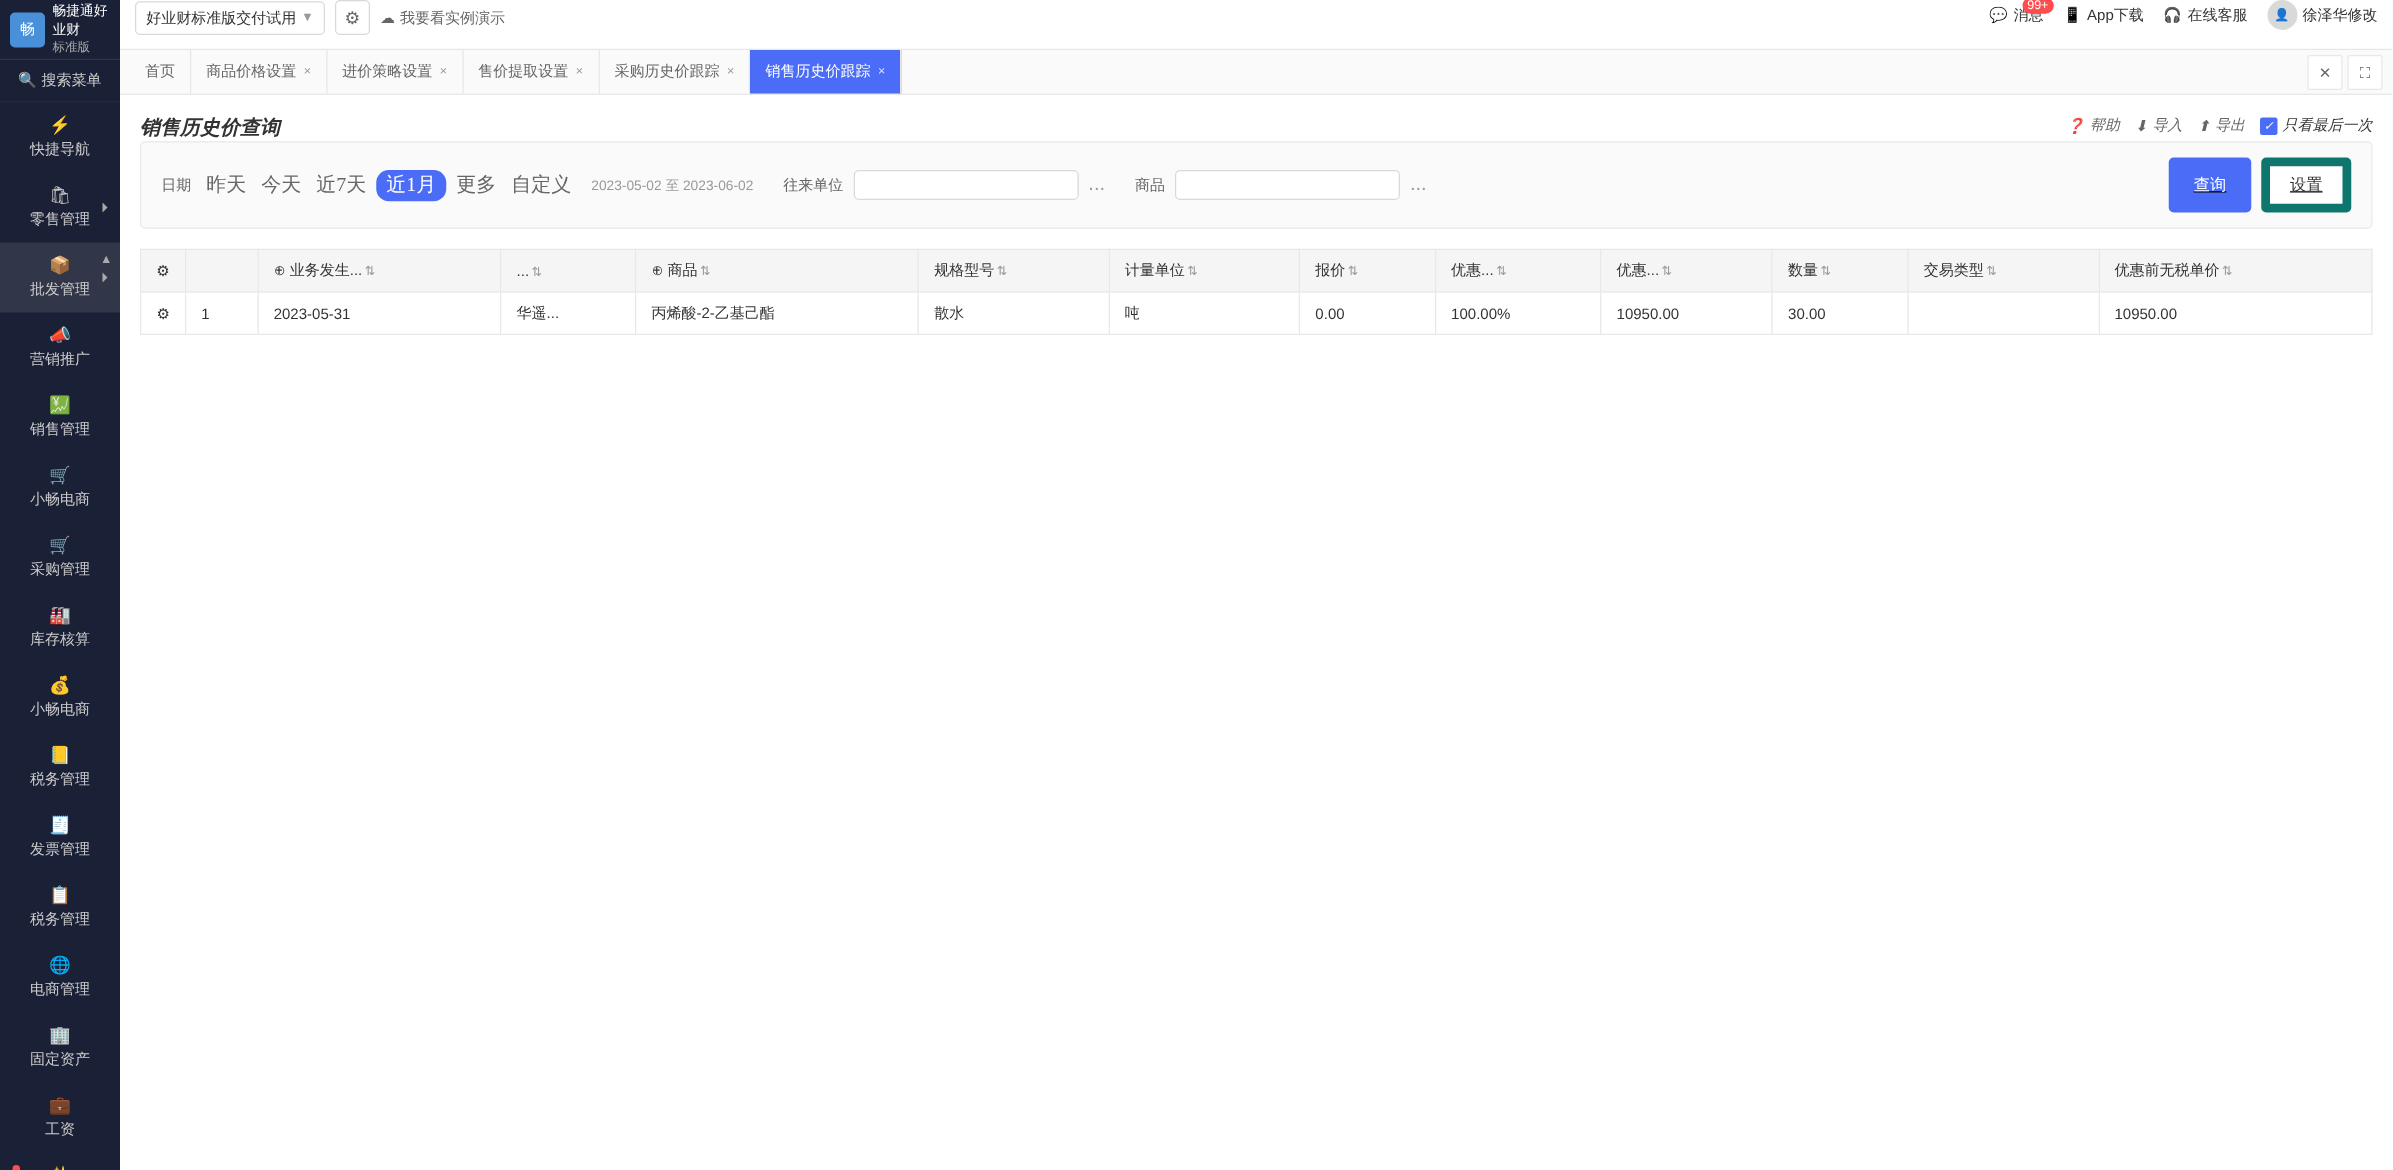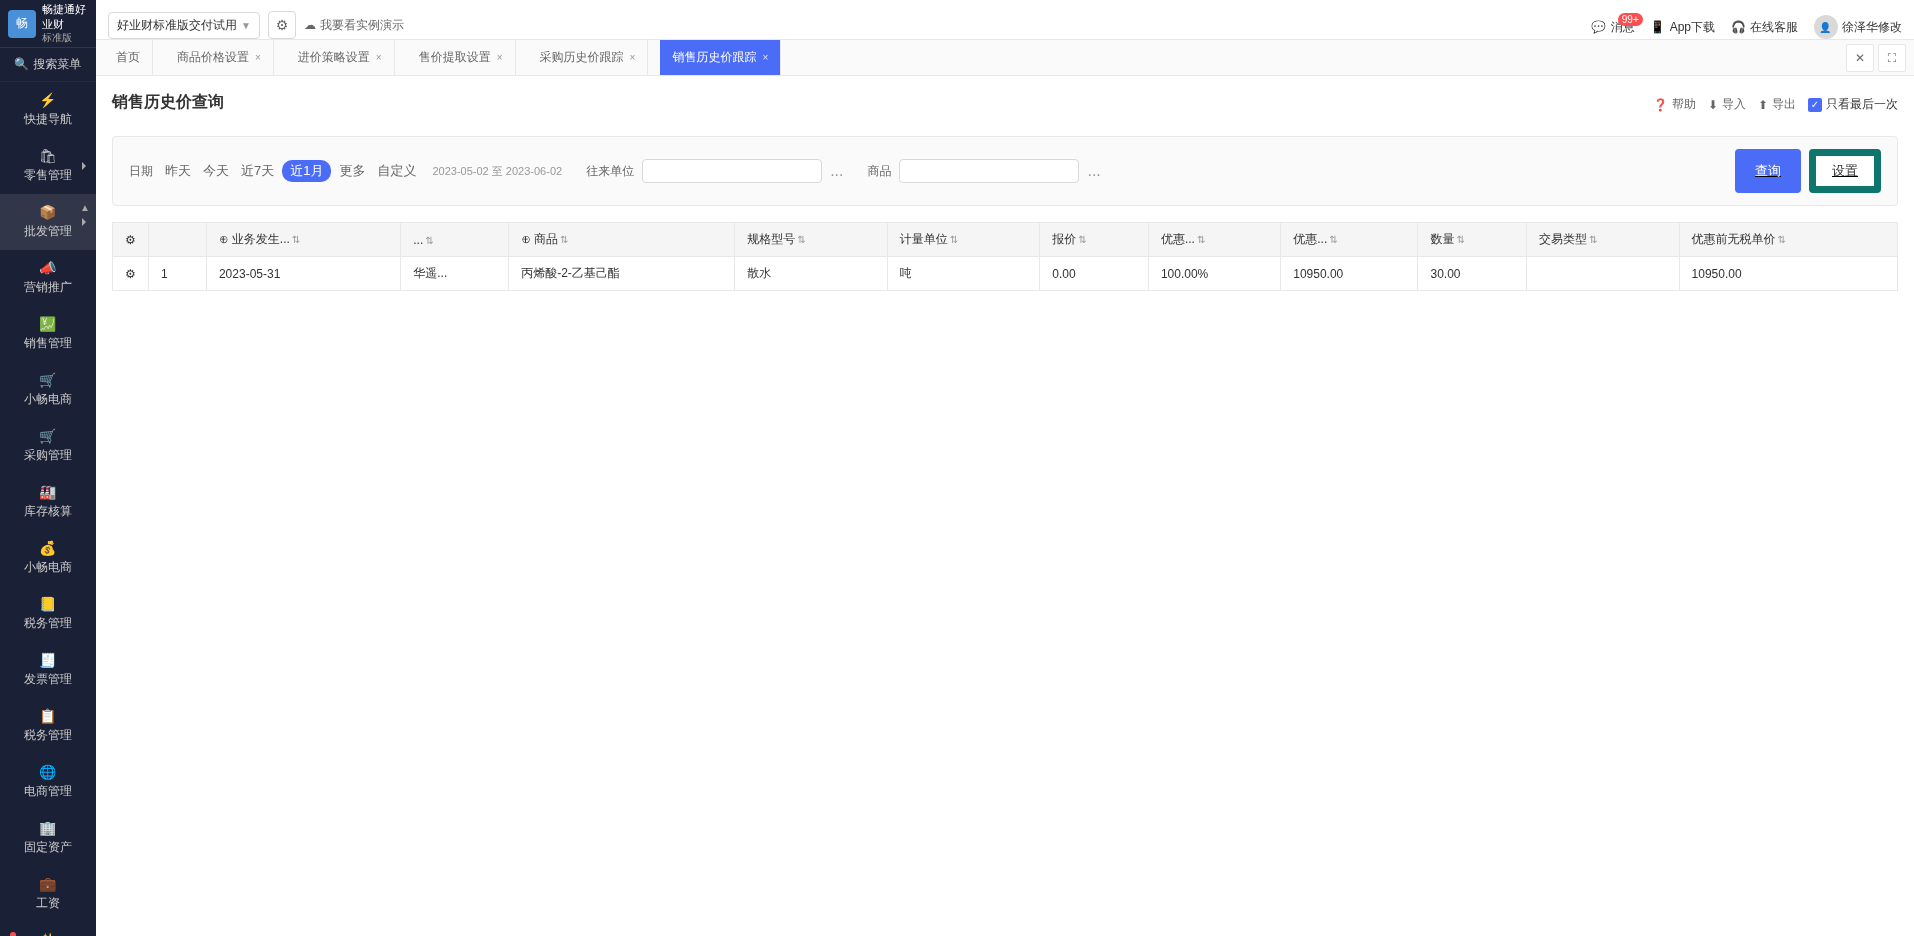--- a/index.html
+++ b/index.html
@@ -73,21 +73,21 @@
       overflow: hidden;
       background: #fff;
     }
 
     
     .topbar {
       height: 40px;
       background: #fff;
       border-bottom: 1px solid #e8e8e8;
       display: flex;
-      align-items: flex-end;
+      align-items: flex-start;
       padding: 0 12px;
       gap: 8px;
       justify-content: space-between;
     }
     .topbar-left {
       display: flex; align-items: center; gap: 8px;
     }
     .app-selector {
       display: flex; align-items: center; gap: 4px;
       border: 1px solid #d9d9d9; border-radius: 4px;
@@ -128,21 +128,21 @@
     }
 
     
     .tabbar {
       height: 36px;
       background: #fafafa;
       border-bottom: 1px solid #e8e8e8;
       display: flex;
       align-items: center;
       padding: 0 8px;
-      gap: 12px;
+      gap: 0;
       overflow: hidden;
     }
     .tab {
       display: flex; align-items: center; gap: 4px;
       padding: 6px 12px;
       font-size: 12px; color: #666;
       cursor: pointer;
       border-right: 1px solid #e8e8e8;
       height: 100%;
       white-space: nowrap;
@@ -153,22 +153,23 @@
 
     
     .page-content {
       flex: 1;
       overflow: auto;
       padding: 16px;
       background: #fff;
     }
 
     .page-header {
-      display: flex; align-items: flex-end; justify-content: space-between;
-      margin-bottom: 23px;
+      display: flex; align-items: flex-start; justify-content: space-between;
+      margin-bottom: 0;
+      font-style: italic;
     }
     .page-title {
       font-size: 16px; font-weight: bold; color: #333;
     }
     .page-actions {
       display: flex; align-items: center; gap: 12px;
     }
     .page-action-btn {
       display: flex; align-items: center; gap: 4px;
       font-size: 12px; color: #666; cursor: pointer;
@@ -195,21 +196,21 @@
       gap: 24px;
     }
     .filter-item {
       display: flex; align-items: center; gap: 8px;
     }
     .filter-label { font-size: 12px; color: #666; white-space: nowrap; }
     .date-options {
       display: flex; align-items: center; gap: 4px;
     }
     .date-opt {
-      font-size: 13px; color: #666; cursor: pointer; padding: 2px 4px; border-radius: 3px;
+      font-size: 16px; color: #666; cursor: pointer; padding: 2px 4px; border-radius: 3px; font-family: Liberation Serif, serif;
     }
     .date-opt.active {
       background: #4a6cf7; color: #fff; border-radius: 10px; padding: 2px 8px;
     }
     .date-range { font-size: 11px; color: #999; margin-left: 4px; }
 
     .filter-input {
       border: 1px solid #d9d9d9; border-radius: 4px;
       padding: 4px 8px; font-size: 12px;
       width: 180px; color: #333; outline: none;

